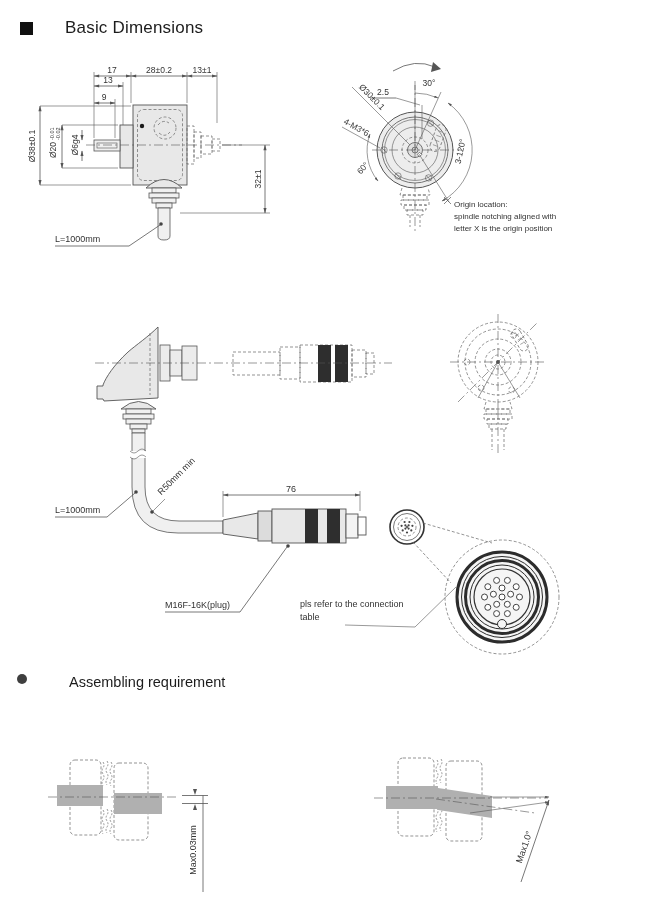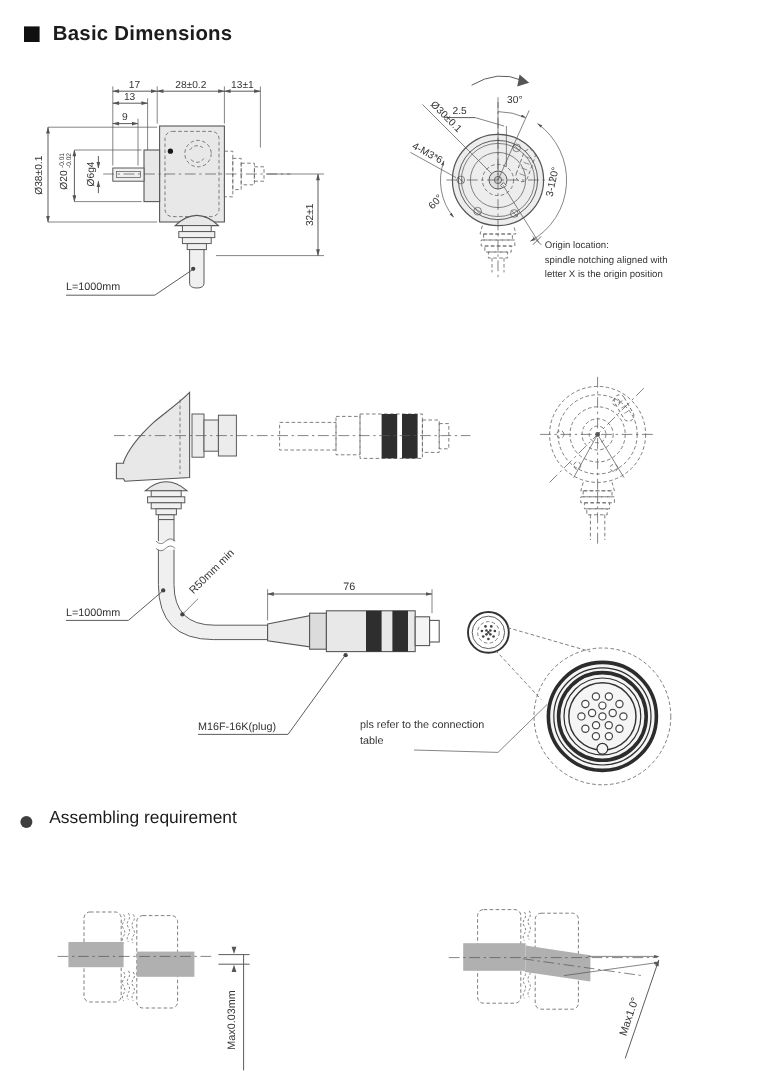--- a/index.html
+++ b/index.html
@@ -1,22 +1,22 @@
 <!DOCTYPE html>
 <html><head>
 <meta charset="utf-8">
 <style>
   html,body{margin:0;padding:0;background:#fff;}
   body{width:650px;height:904px;position:relative;overflow:hidden;
        font-family:"Liberation Sans",sans-serif;color:#222;}
   .abs{position:absolute;}
   .sec1{left:20px;top:18px;display:flex;align-items:center;}
   .sq{width:13px;height:13px;background:#101010;display:inline-block;}
-  .sec1 .t{margin-left:11px;font-size:17px;font-weight:700;color:#1c1c1c;letter-spacing:.2px;}
-  .sec2{left:17px;top:674px;display:flex;align-items:flex-end;}
+  .sec1 .t{margin-left:32px;font-size:17px;font-weight:400;color:#1c1c1c;letter-spacing:.2px;}
+  .sec2{left:17px;top:674px;display:flex;align-items:flex-start;gap:28px;}
   .dot{width:10px;height:10px;border-radius:50%;background:#3f3f3f;display:inline-block;}
   .sec2 .t{margin-left:14px;font-size:14.5px;color:#1c1c1c;}
   svg{position:absolute;overflow:visible;}
   svg text{font-family:"Liberation Sans",sans-serif;fill:#333;}
   .dim{font-size:8.5px;}
   .dim2{font-size:9px;}
   .tol{font-size:5.5px;}
   .note{font-size:8px;}
   .ln{stroke:#555;stroke-width:.8;fill:none;}
   .thin{stroke:#555;stroke-width:.6;fill:none;}

